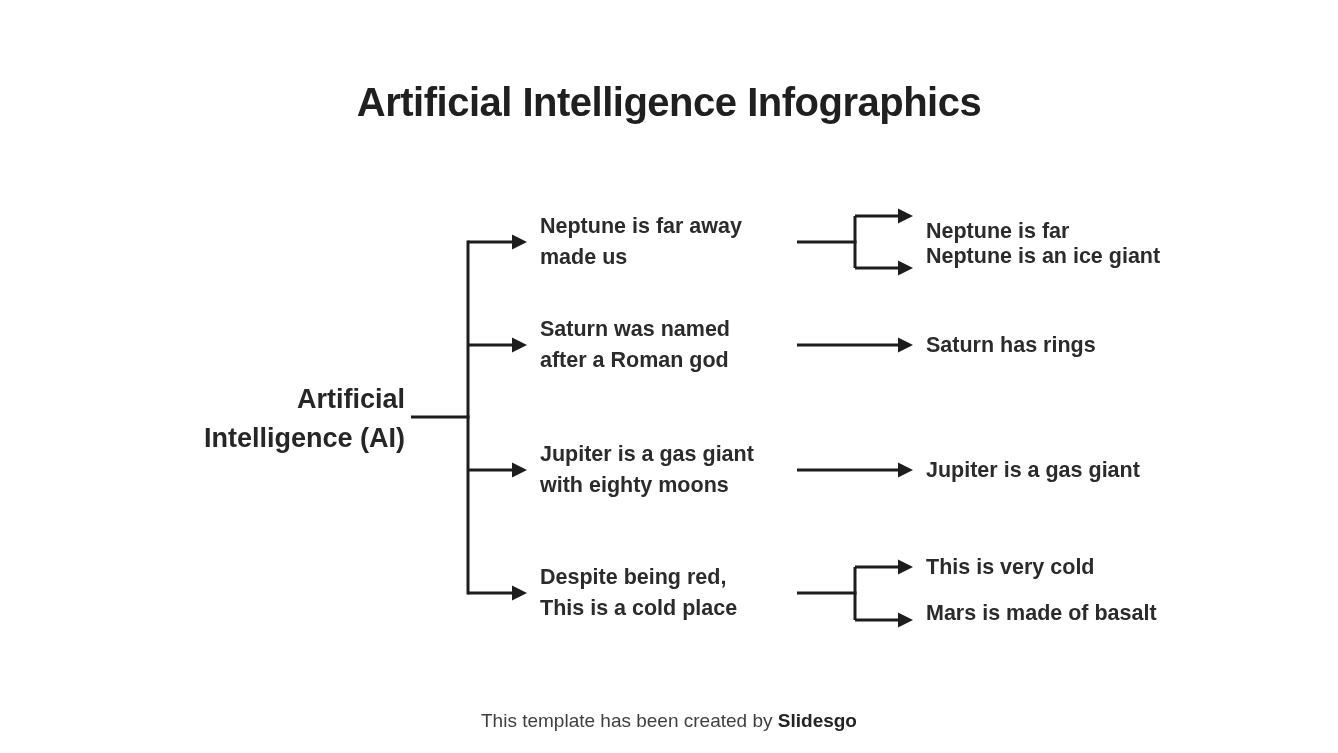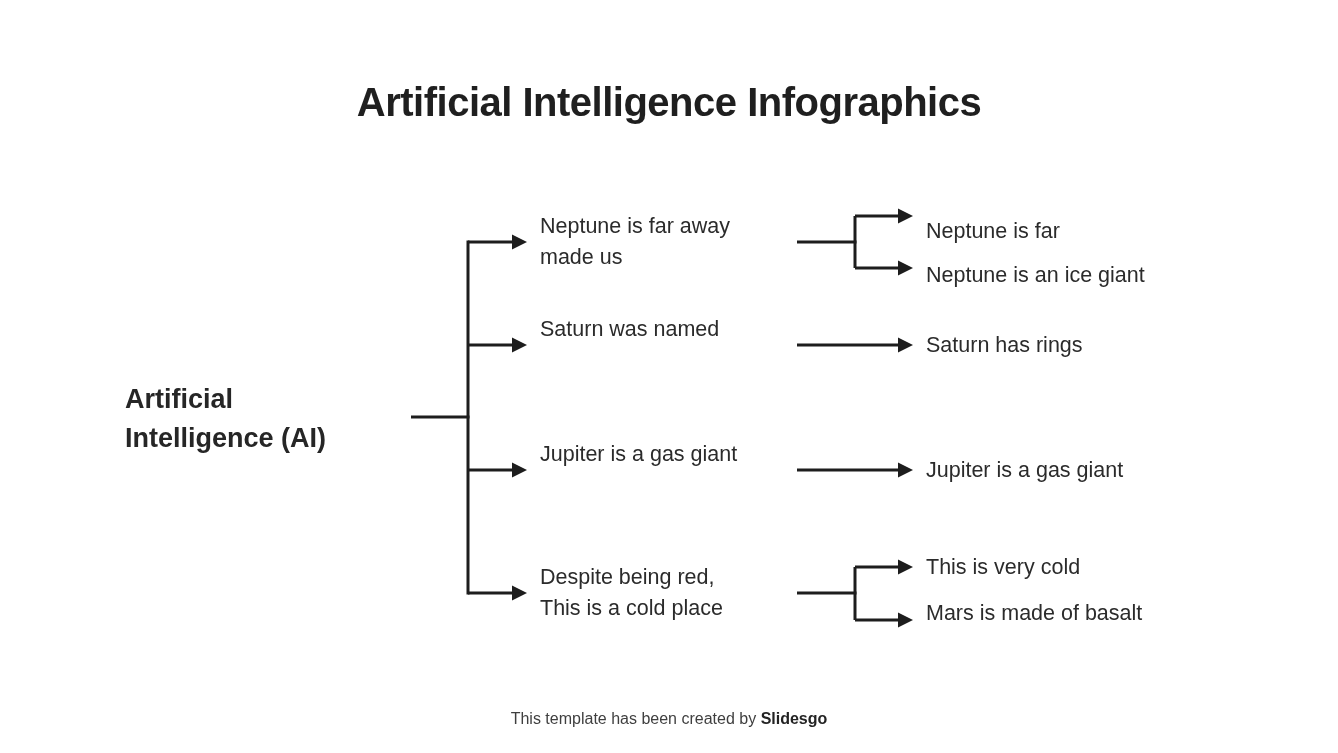--- a/index.html
+++ b/index.html
@@ -27,43 +27,43 @@
     position: absolute;
     top: 0; left: 0;
     width: 1338px;
     height: 753px;
   }
   .root-label {
     position: absolute;
     left: 125px;
     top: 380px;
     width: 280px;
-    text-align: left;
+    text-align: right;
     font-size: 27px;
     font-weight: 700;
     line-height: 39px;
     color: #262626;
   }
   .node-label {
     position: absolute;
     font-size: 21.5px;
-    font-weight: 400;
+    font-weight: 700;
     line-height: 31px;
     color: #2b2b2b;
     white-space: nowrap;
   }
   .branch-label { left: 540px; }
   .leaf-label { left: 926px; }
   .footer {
     position: absolute;
     top: 710px;
     left: 0;
     width: 100%;
     text-align: center;
-    font-size: 16px;
+    font-size: 19px;
     color: #3f3f3f;
   }
   .footer .brand {
     font-weight: 700;
     color: #232323;
   }
   svg line { stroke: #1d1d1d; stroke-width: 3; }
   svg polygon { fill: #1d1d1d; }
 </style>
 </head>
@@ -116,31 +116,33 @@
     <div>Artificial</div>
     <div>Intelligence (AI)</div>
   </div>
 
   <div class="node-label branch-label" style="top:211px">
     <div>Neptune is far away</div>
     <div>made us</div>
   </div>
   <div class="node-label branch-label" style="top:314px">
     <div>Saturn was named</div>
+    <div>after a Roman god</div>
   </div>
   <div class="node-label branch-label" style="top:439px">
     <div>Jupiter is a gas giant</div>
+    <div>with eighty moons</div>
   </div>
   <div class="node-label branch-label" style="top:562px">
     <div>Despite being red,</div>
     <div>This is a cold place</div>
   </div>
 
   <div class="node-label leaf-label" style="top:216px">Neptune is far</div>
-  <div class="node-label leaf-label" style="top:260px">Neptune is an ice giant</div>
+  <div class="node-label leaf-label" style="top:241px">Neptune is an ice giant</div>
   <div class="node-label leaf-label" style="top:329.5px">Saturn has rings</div>
   <div class="node-label leaf-label" style="top:454.5px">Jupiter is a gas giant</div>
   <div class="node-label leaf-label" style="top:551.5px">This is very cold</div>
   <div class="node-label leaf-label" style="top:598px">Mars is made of basalt</div>
 
   <div class="footer">
     <span>This template has been created by</span>
     <span> </span>
     <span class="brand">Slidesgo</span>
   </div>

